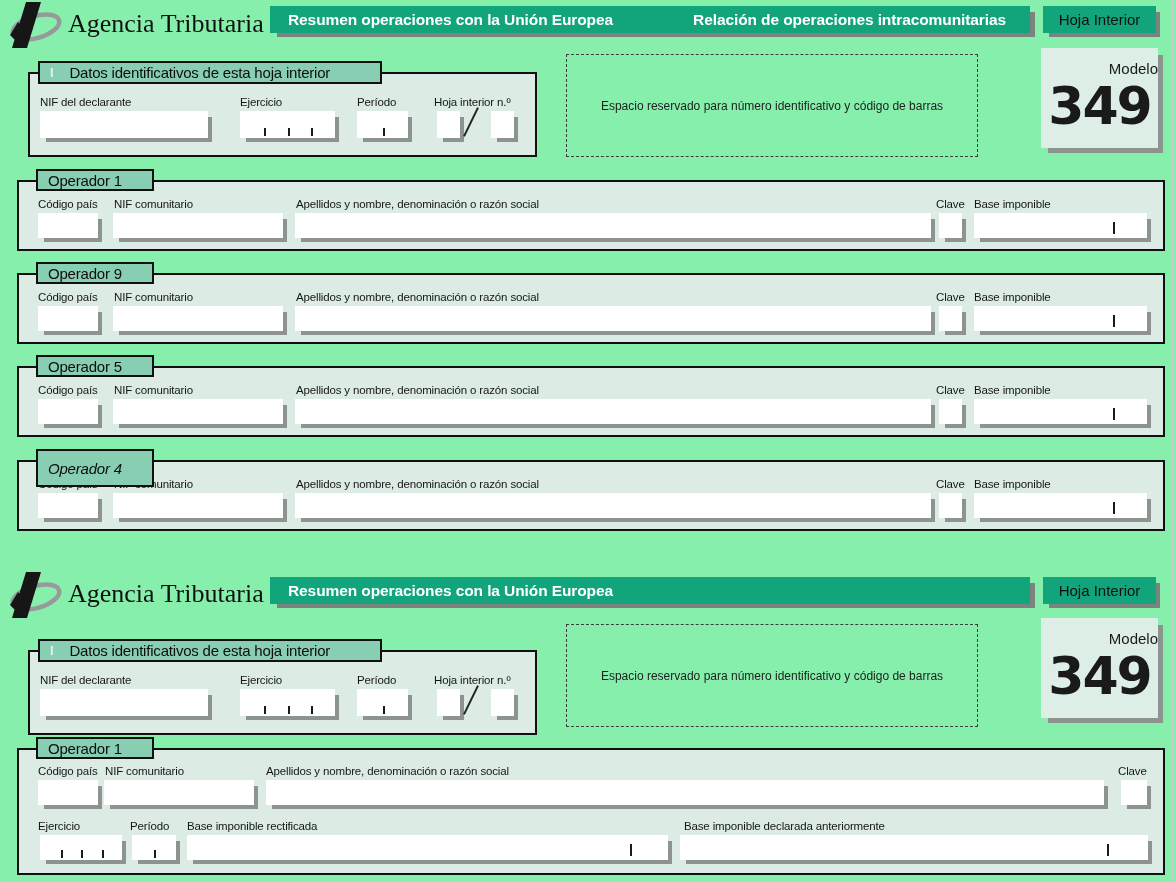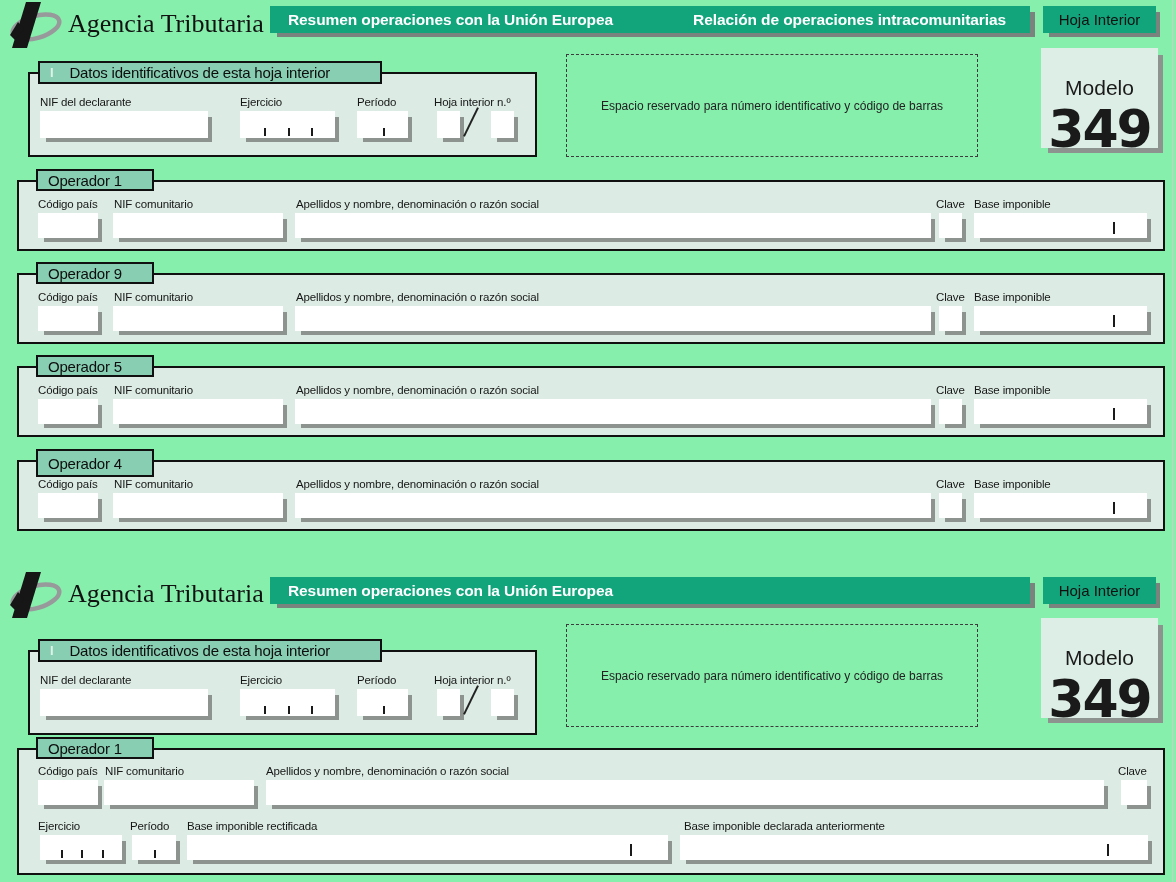--- a/index.html
+++ b/index.html
@@ -19,21 +19,21 @@
        padding:0 10px;font-size:15px;letter-spacing:-0.2px;color:#0d0d0d;z-index:2;white-space:nowrap;}
   .tab .idx{color:#dff2e9;font-weight:bold;margin-right:16px;font-size:13px;}
   .flabel{font-size:11.5px;letter-spacing:-0.15px;color:#161616;white-space:nowrap;z-index:1;text-align:center;}
   .field{background:#ffffff;box-shadow:5px 5px 0 -1px #8d938f;}
   .tick{position:absolute;bottom:2px;width:2px;height:8px;background:#1a1a1a;}
   .dmark{position:absolute;bottom:4px;width:2px;height:12px;background:#1a1a1a;}
   .slash{width:2px;height:32px;background:#222;transform:rotate(26deg);}
   .dashed{border:1.5px dashed #3c3c3c;display:flex;align-items:center;justify-content:center;
           font-size:12px;color:#222;text-align:center;padding:0 14px;}
   .modelo{background:#ddeee6;box-shadow:6px 6px 0 -1px #8d938f;text-align:center;}
-  .modelo .mlabel{font-size:21px;margin-top:28px;}
+  .modelo .mlabel{font-size:15px;margin-top:12px;text-align:right;}
   .modelo .mnum{font-family:"DejaVu Sans",sans-serif;font-size:52px;font-weight:bold;
                 letter-spacing:-2px;line-height:1;margin-top:3px;}
   .edge{background:#c9cecb;width:1px;}
 </style>
 </head>
 <body>
 
 <div class="canvas">
 
   <div>
@@ -128,21 +128,21 @@
       <div class="abs field" style="left:113px;top:399px;width:170px;height:25px;"></div>
       <div class="abs field" style="left:295px;top:399px;width:636px;height:25px;"></div>
       <div class="abs field" style="left:939px;top:399px;width:23px;height:25px;"></div>
       <div class="abs field" style="left:974px;top:399px;width:173px;height:25px;">
         <i class="dmark" style="left:139px;"></i>
       </div>
     </div>
 
     <div>
       <div class="abs section" style="left:17px;top:460px;width:1148px;height:71px;"></div>
-      <div class="abs tab" style="left:36px;top:449px;width:118px;height:28px;">Operador 4</div>
+      <div class="abs tab" style="left:36px;top:449px;width:118px;height:38px;font-style:italic;">Operador 4</div>
       <span class="abs flabel" style="left:38px;top:478px;">Código país</span>
       <span class="abs flabel" style="left:114px;top:478px;">NIF comunitario</span>
       <span class="abs flabel" style="left:296px;top:478px;">Apellidos y nombre, denominación o razón social</span>
       <span class="abs flabel" style="left:936px;top:478px;">Clave</span>
       <span class="abs flabel" style="left:974px;top:478px;">Base imponible</span>
       <div class="abs field" style="left:38px;top:493px;width:60px;height:25px;"></div>
       <div class="abs field" style="left:113px;top:493px;width:170px;height:25px;"></div>
       <div class="abs field" style="left:295px;top:493px;width:636px;height:25px;"></div>
       <div class="abs field" style="left:939px;top:493px;width:23px;height:25px;"></div>
       <div class="abs field" style="left:974px;top:493px;width:173px;height:25px;">

